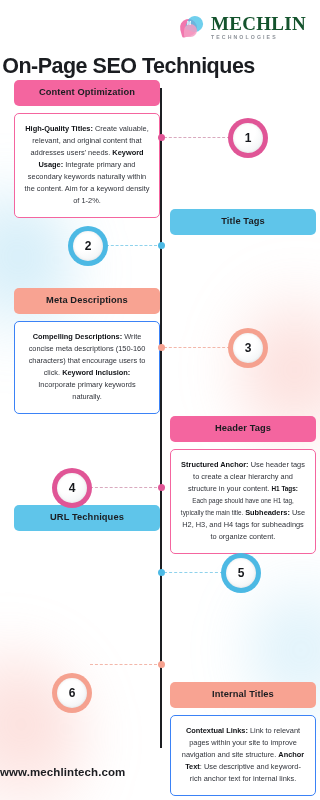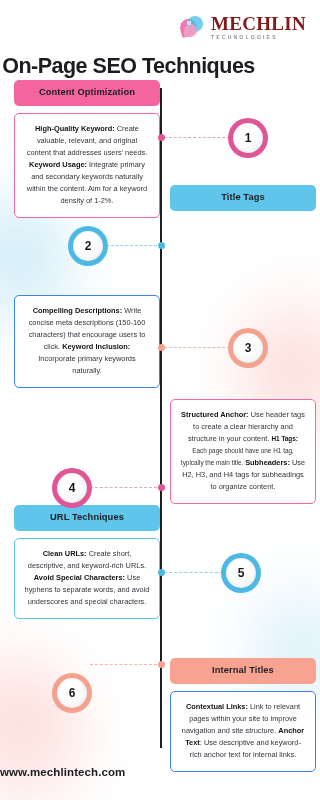--- a/index.html
+++ b/index.html
@@ -25,37 +25,37 @@
   
   .logo{position:absolute;right:14px;top:14px;display:flex;align-items:center;gap:5px;z-index:5;}
   .logo-mark{width:26px;height:24px;position:relative;flex:none;}
   .logo-mark i{position:absolute;border-radius:50% 50% 50% 10%;display:block;}
   .blob-a{width:17px;height:17px;left:0;top:4px;background:#ef5fa0;opacity:.85;transform:rotate(-15deg);}
   .blob-b{width:16px;height:16px;left:7px;top:1px;background:#4cc3e8;opacity:.8;transform:rotate(20deg);}
   .blob-c{width:13px;height:13px;left:4px;top:9px;background:#f59fc4;opacity:.85;}
   .logo-mark b{position:absolute;left:7px;top:6px;font-size:5px;color:#fff;font-weight:700;
     line-height:5px;letter-spacing:.2px;z-index:2;}
   .logo-txt{line-height:1;}
-  .logo-name{font-family:"Liberation Serif", serif;font-size:19px;font-weight:700;color:#7f1d1d;letter-spacing:.3px;}
+  .logo-name{font-family:"Liberation Serif", serif;font-size:19px;font-weight:700;color:#14532d;letter-spacing:.3px;}
   .logo-sub{font-size:5.2px;letter-spacing:2.1px;color:#8d9299;margin-top:2px;font-weight:600;}
 
   
   .page-title{
     position:absolute;top:54px;left:0;width:257px;text-align:center;
     font-size:21.5px;font-weight:700;color:#1b1d21;letter-spacing:-.5px;z-index:5;
   }
 
   
   .spine{position:absolute;left:160px;top:88px;width:2px;height:660px;background:#1c1e22;z-index:1;}
 
   
   .row{position:absolute;width:320px;z-index:4;}
   .side{position:absolute;width:146px;}
   .side.left{left:14px;}
-  .side.right{left:170px;}
+  .side.right{left:170px;margin-top:24px;}
 
   .cap{
     border-radius:5px;text-align:center;font-size:9.3px;font-weight:700;color:#1b1d21;
     padding:7px 4px;line-height:1.28;letter-spacing:.1px;
   }
   .cap.pink{background:#f4659f;}
   .cap.blue{background:#5fc5ea;}
   .cap.salmon{background:#f8a392;}
 
   .card{
@@ -123,42 +123,43 @@
 </div>
 
 <div class="page-title">On-Page SEO Techniques</div>
 
 <div class="spine"></div>
 
 <div id="rows">
     <div class="row" style="top: 80px;">
       <div class="side left">
         <div class="cap pink">Content Optimization</div>
-        <div class="card pink"><span><b>High-Quality Keyword:</b> Create valuable, relevant, and original content that addresses users' needs. </span><span><b>Keyword Usage:</b> Integrate primary and secondary keywords naturally within the content. Aim for a keyword density of 1-2%. </span></div>
+        <div class="card pink"><span><b>High-Quality Titles:</b> Create valuable, relevant, and original content that addresses users' needs. </span><span><b>Keyword Usage:</b> Integrate primary and secondary keywords naturally within the content. Aim for a keyword density of 1-2%. </span></div>
       </div>
     </div>
     <div class="row" style="top: 185px;">
       <div class="side right">
         <div class="cap blue">Title Tags</div>
       </div>
     </div>
     <div class="row" style="top: 288px;">
       <div class="side left">
+        <div class="cap salmon">Meta Descriptions</div>
         <div class="card salmon"><span><b>Compelling Descriptions:</b> Write concise meta descriptions (150-160 characters) that encourage users to click. </span><span><b>Keyword Inclusion:</b> Incorporate primary keywords naturally. </span></div>
       </div>
     </div>
     <div class="row" style="top: 392px;">
       <div class="side right">
+        <div class="cap pink">Header Tags</div>
         <div class="card pink"><span><b>Structured Anchor:</b> Use header tags to create a clear hierarchy and structure in your content. </span><span class="sm"><b>H1 Tags:</b> Each page should have one H1 tag, typically the main title. </span><span><b>Subheaders:</b> Use H2, H3, and H4 tags for subheadings to organize content. </span></div>
       </div>
     </div>
     <div class="row" style="top: 505px;">
       <div class="side left">
         <div class="cap blue">URL Techniques</div>
-        <div class="card blue"><span><b>Clean URLs:</b> Create short, descriptive, and keyword-rich URLs. </span><span><b>Avoid Special Characters:</b> Use hyphens to separate words, and avoid underscores and special characters. </span></div>
       </div>
     </div>
     <div class="row" style="top: 658px;">
       <div class="side right">
         <div class="cap salmon">Internal Titles</div>
         <div class="card salmon"><span><b>Contextual Links:</b> Link to relevant pages within your site to improve navigation and site structure. </span><span><b>Anchor Text</b>: Use descriptive and keyword-rich anchor text for internal links. </span></div>
       </div>
     </div>
   </div>
 

